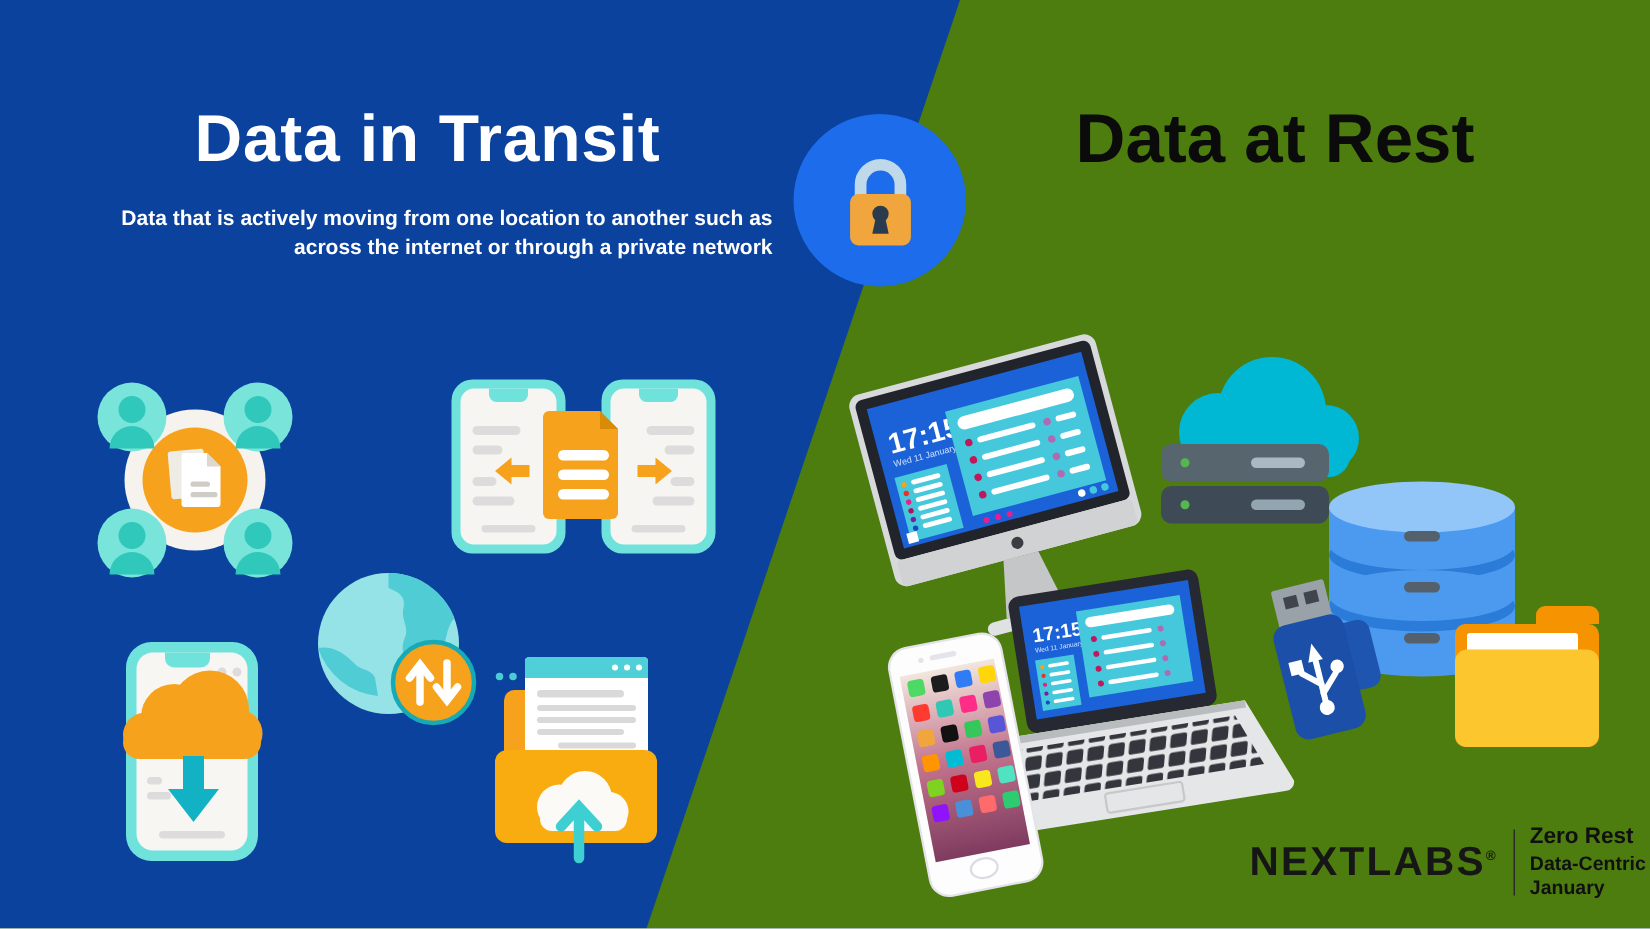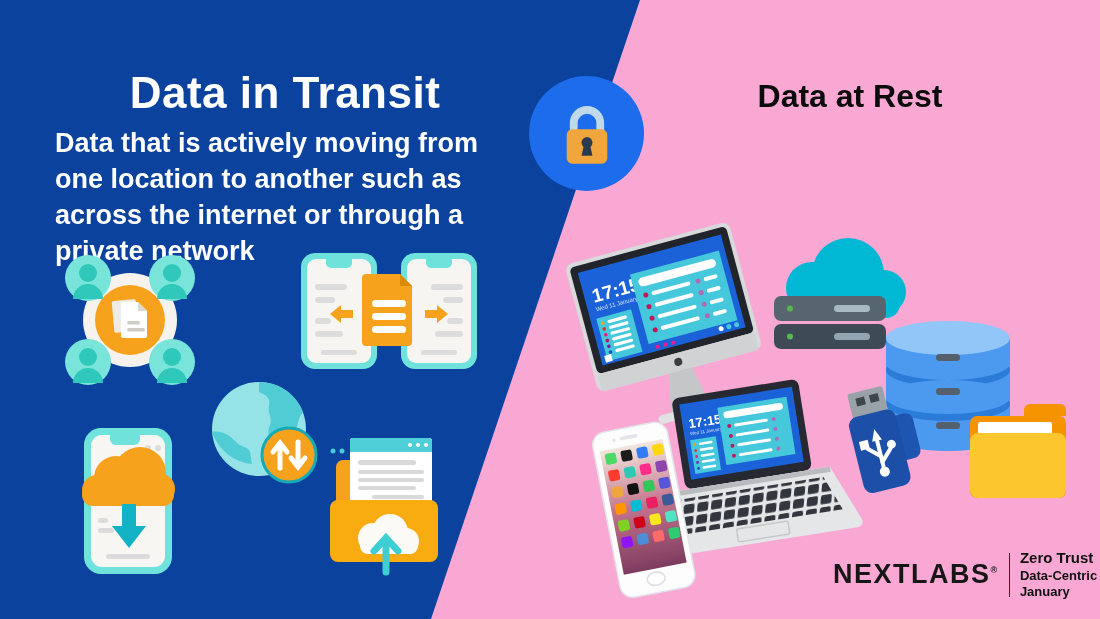--- a/index.html
+++ b/index.html
@@ -1,31 +1,31 @@
 <!DOCTYPE html>
 <html><head>
 <meta charset="utf-8">
 <style>
   html,body{margin:0;padding:0;background:#ffffff;}
-  .canvas{position:relative;width:1100px;height:619px;background:#f9a8d4;overflow:hidden;
+  .canvas{position:relative;width:1100px;height:619px;background:#4d7c0f;overflow:hidden;
           font-family:"Liberation Sans",sans-serif;}
   .abs{position:absolute;}
   .art{overflow:visible;display:block;}
 
   
   .blue-panel{position:absolute;inset:0;background:#0a429e;
               clip-path:polygon(0 0,640px 0,431px 619px,0 619px);}
 
   .left-title{left:70px;top:70px;width:430px;text-align:center;color:#ffffff;
               font-size:44px;font-weight:800;letter-spacing:.5px;line-height:1.05;}
-  .left-desc{left:55px;top:126px;width:460px;text-align:left;color:#ffffff;
-             font-size:27px;font-weight:700;line-height:1.33;}
+  .left-desc{left:55px;top:136px;width:460px;text-align:right;color:#ffffff;
+             font-size:14px;font-weight:700;line-height:1.33;}
 
   .right-title{left:690px;top:68px;width:320px;text-align:center;color:#0b0b0b;
-               font-size:32px;font-weight:800;line-height:1.05;margin-top:12px;}
+               font-size:46px;font-weight:800;line-height:1.05;}
   .right-desc{left:712px;top:134px;width:312px;text-align:center;color:#111111;
               font-size:21px;font-weight:700;line-height:1.33;}
 
   .lock-badge{left:529px;top:76px;width:115px;height:115px;border-radius:50%;
               background:#1c6ceb;display:flex;align-items:center;justify-content:center;z-index:30;}
 
   .footer{left:816px;top:549px;display:flex;align-items:center;gap:10px;z-index:5;margin-left:17px;}
   .brand{font-size:27px;font-weight:800;letter-spacing:1.5px;color:#161616;white-space:nowrap;}
   .brand sup{font-size:9px;font-weight:700;vertical-align:super;}
   .footer-divider{width:2px;height:44px;background:#2a2a2a;}
@@ -393,18 +393,18 @@
     <rect x="2" y="16" width="96" height="82" rx="7" fill="#f59300"></rect>
     <path d="M56 16 v-6 a6 6 0 0 1 6 -6 h30 a6 6 0 0 1 6 6 v6 z" fill="#f59300"></path>
     <rect x="10" y="22" width="74" height="13" rx="2" fill="#ffffff"></rect>
     <rect x="2" y="33" width="96" height="65" rx="8" fill="#fcc62f"></rect>
   </svg>
 
   <div class="abs footer">
     <div class="brand"><span>NEXTLABS</span><sup>®</sup></div>
     <div class="footer-divider"></div>
     <div class="taglines">
-      <div class="tag1">Zero Trust</div>
+      <div class="tag1">Zero Rest</div>
       <div class="tag2">Data-Centric January</div>
     </div>
   </div>
 
 </div>
 
 </body></html>

